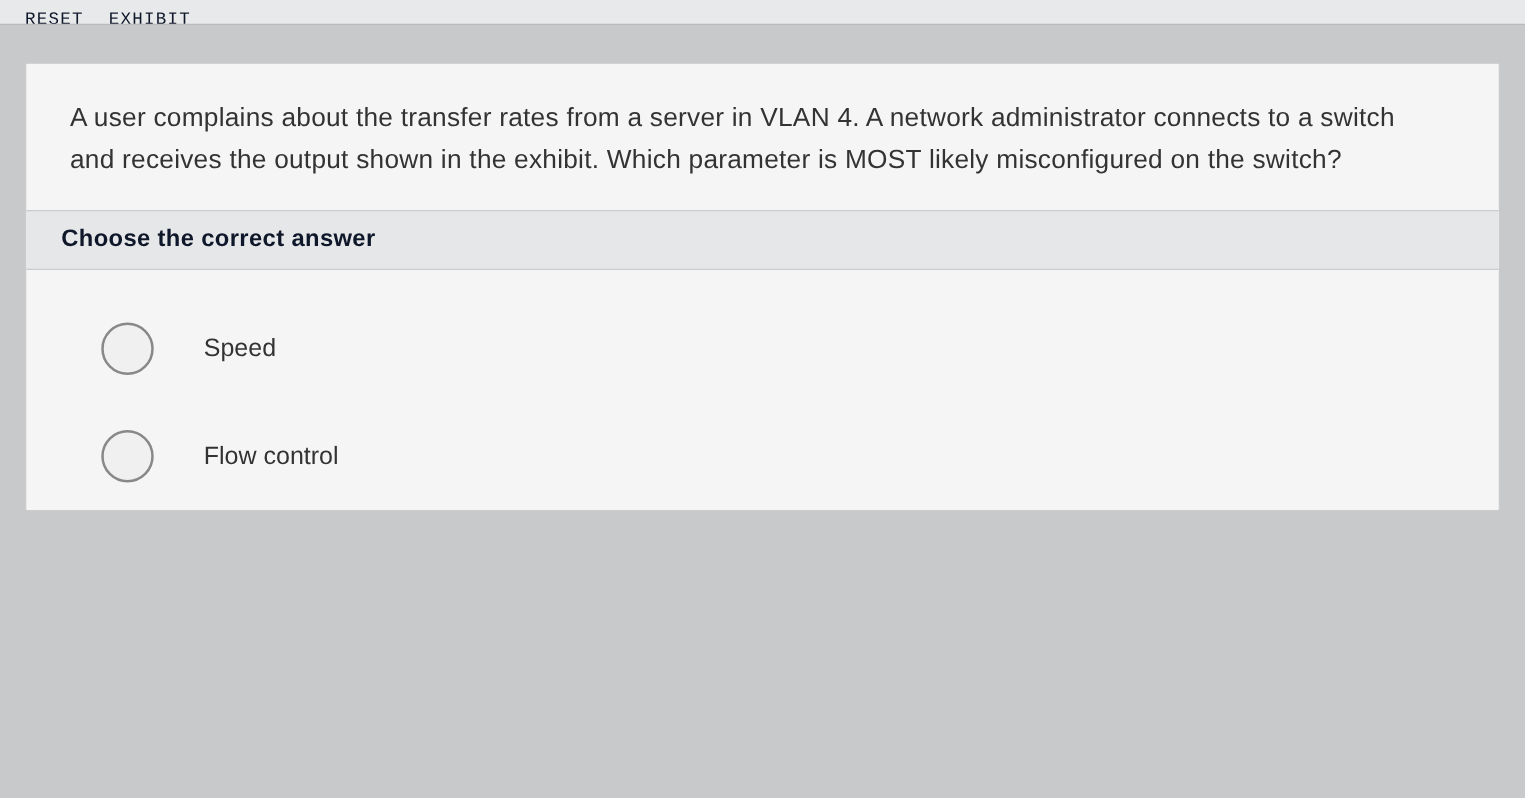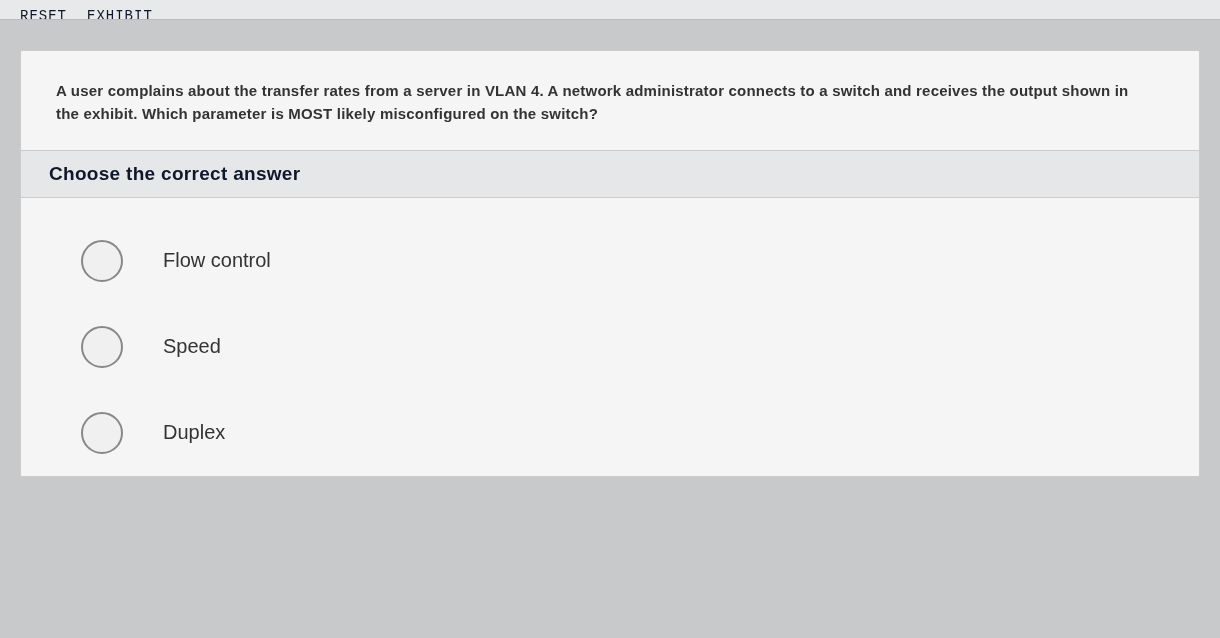--- a/index.html
+++ b/index.html
@@ -32,24 +32,24 @@
       font-family: Liberation Mono, monospace;
     }
     .question-card {
       background: #f5f5f5;
       margin: 30px 20px 0 20px;
       border: 1px solid #ccc;
       border-radius: 2px;
     }
     .question-text {
       padding: 28px 53px 24px 35px;
-      font-size: 15px;
+      font-size: 21px;
       line-height: 1.55;
       color: #333;
-      font-weight: 700;
+      font-weight: 400;
       letter-spacing: 0.2px;
     }
     .instruction-bar {
       background: #e6e7e8;
       border-top: 1px solid #ccc;
       border-bottom: 1px solid #ccc;
       padding: 12px 28px;
       font-size: 19px;
       font-weight: 600;
       color: #0f172a;
@@ -86,24 +86,20 @@
   <span class="toolbar-item">Reset</span>
   <span class="toolbar-item">Exhibit</span>
 </div>
 
 <div class="question-card">
   <div class="question-text">A user complains about the transfer rates from a server in VLAN 4. A network administrator connects to a switch and receives the output shown in the exhibit. Which parameter is MOST likely misconfigured on the switch?</div>
   <div class="instruction-bar">Choose the correct answer</div>
   <div class="options-container">
     <div class="option-row">
       <div class="radio-circle"></div>
-      <span class="option-label">Flow control</span>
-    </div>
-    <div class="option-row">
-      <div class="radio-circle"></div>
       <span class="option-label">Speed</span>
     </div>
     <div class="option-row">
       <div class="radio-circle"></div>
-      <span class="option-label">Duplex</span>
+      <span class="option-label">Flow control</span>
     </div>
   </div>
 </div>
 
 </body></html>

